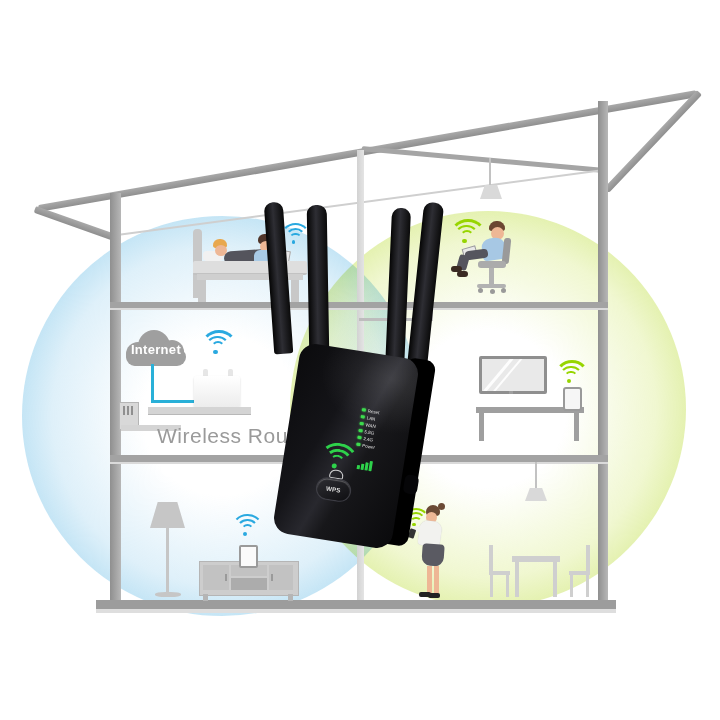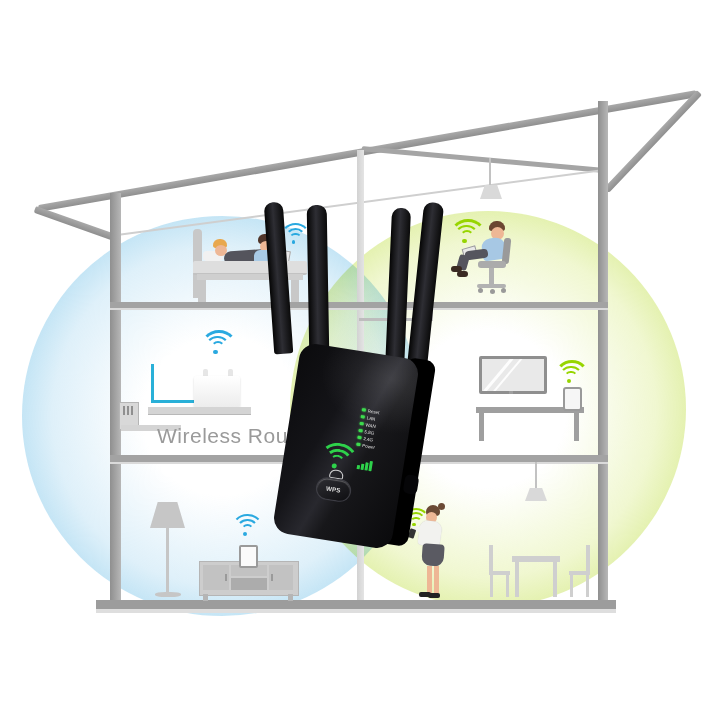--- a/index.html
+++ b/index.html
@@ -131,20 +131,27 @@
   <div class="frame" style="left:479px;top:413px;width:5px;height:28px;"></div>
   <div class="frame" style="left:574px;top:413px;width:5px;height:28px;"></div>
   <div class="soft" style="left:563px;top:387px;width:15px;height:20px;background:#f6f6f6;border:2px solid #9a9a9a;border-radius:3px;"></div>
   <div class="wifi green" style="left:554px;top:360px;font-size:10px;">
     <i class="a3"></i>
       <i class="a2"></i>
       <i class="a1"></i>
       <i class="dot"></i>
   </div>
 
+  <div class="cloud p" style="left:124px;top:326px;width:64px;height:42px;z-index:3;">
+    <i style="left:2px;top:16px;width:24px;height:24px;"></i>
+    <i style="left:14px;top:4px;width:32px;height:32px;"></i>
+    <i style="left:36px;top:14px;width:24px;height:24px;"></i>
+    <i class="base" style="left:2px;top:22px;width:60px;height:18px;"></i>
+    <span class="cloud-label">Internet</span>
+  </div>
   <div class="wifi blue" style="left:200px;top:330px;font-size:10.5px;">
     <i class="a3"></i>
       <i class="a2"></i>
       <i class="a1"></i>
       <i class="dot"></i>
   </div>
   <div class="soft" style="left:151px;top:364px;width:3px;height:39px;background:#29b0d8;"></div>
   <div class="soft" style="left:151px;top:400px;width:47px;height:3px;background:#29b0d8;"></div>
   <div class="soft" style="left:203px;top:369px;width:5px;height:9px;background:#e6e6e6;border-radius:2px 2px 0 0;"></div>
   <div class="soft" style="left:228px;top:369px;width:5px;height:9px;background:#e6e6e6;border-radius:2px 2px 0 0;"></div>

